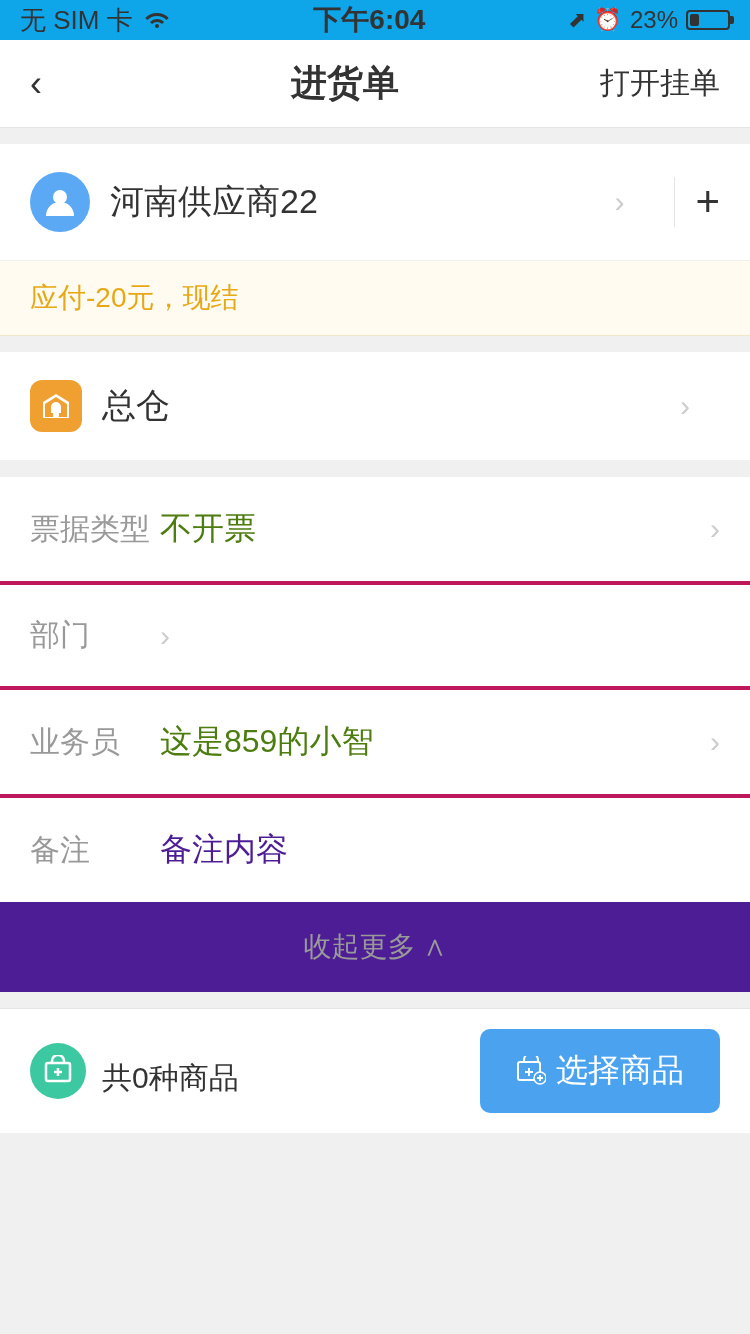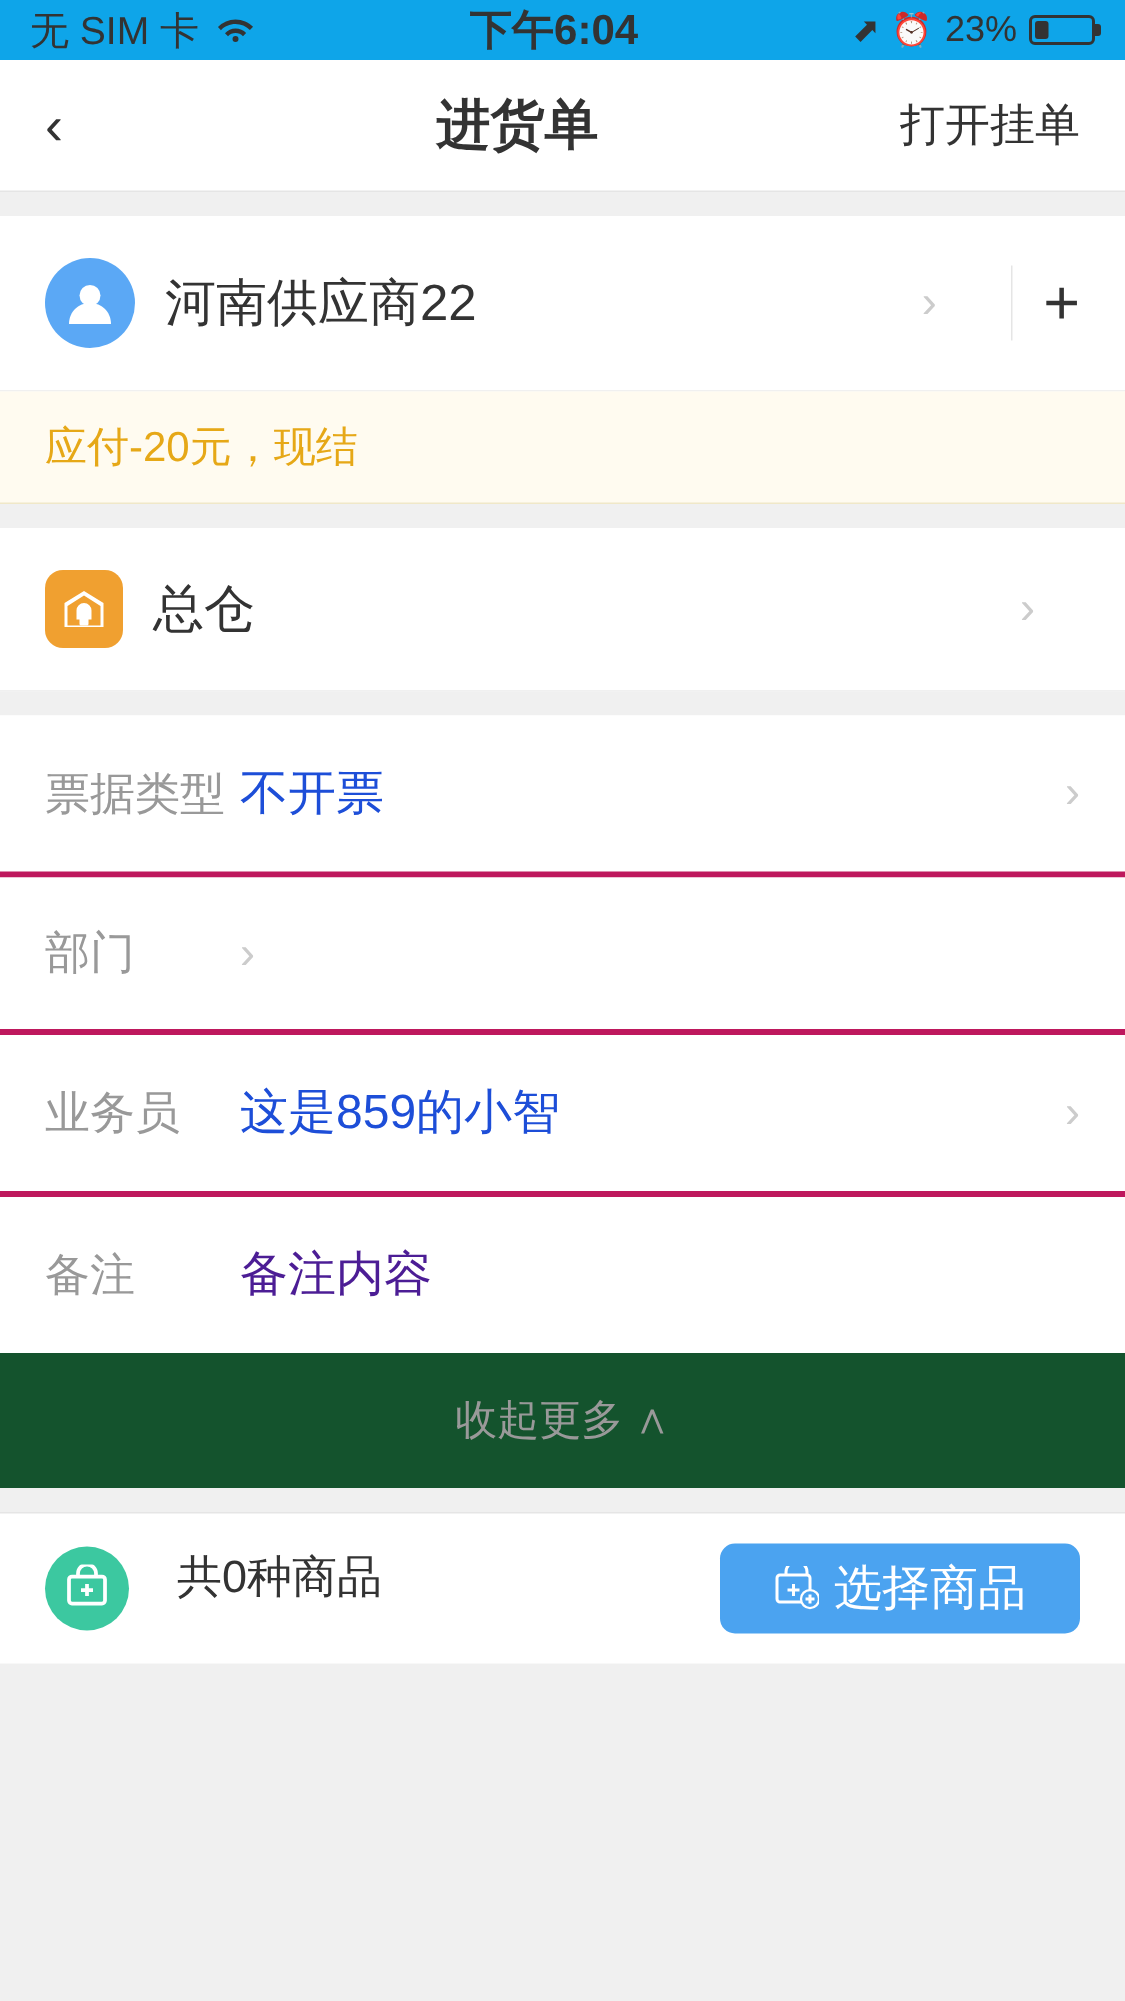--- a/index.html
+++ b/index.html
@@ -151,21 +151,21 @@
     }
     .form-label {
       font-size: 30px;
       color: #999;
       width: 130px;
       flex-shrink: 0;
     }
     .form-value {
       flex: 1;
       font-size: 32px;
-      color: #1d4ed8;
+      color: #4d7c0f;
     }
     .form-value.placeholder {
       color: #4c1d95;
     }
     .form-row .chevron-right {
       margin-right: 0;
     }
 
     
     .warehouse-row {
@@ -185,60 +185,60 @@
     }
     .warehouse-icon svg { width: 30px; height: 30px; fill: #fff; }
     .warehouse-name {
       flex: 1;
       font-size: 34px;
       color: #333;
     }
 
     
     .collapse-row {
-      background: #14532d;
+      background: #4c1d95;
       text-align: center;
       padding: 26px 0;
       font-size: 28px;
       color: #999;
       cursor: pointer;
     }
 
     
     .bottom-bar {
       background: #fff;
       padding: 20px 30px;
       display: flex;
       align-items: center;
       justify-content: space-between;
       border-top: 1px solid #e5e5e5;
       margin-top: 16px;
     }
     .product-count-area {
       display: flex;
-      align-items: flex-start;
-      gap: 32px;
+      align-items: flex-end;
+      gap: 16px;
     }
     .product-icon-circle {
       width: 56px; height: 56px;
       background: #3cc8a0;
       border-radius: 50%;
       display: flex; align-items: center; justify-content: center;
     }
     .product-icon-circle svg { width: 32px; height: 32px; fill: #fff; }
     .product-count-text {
       font-size: 30px;
       color: #333;
     }
     .select-btn {
       background: #4ba3f0;
       color: #fff;
       border: none;
       border-radius: 10px;
-      padding: 8px 36px;
+      padding: 20px 36px;
       font-size: 32px;
       display: flex;
       align-items: center;
       gap: 10px;
       cursor: pointer;
       text-align: right;
     }
     .select-btn svg { width: 30px; height: 30px; fill: #fff; }
 
     

